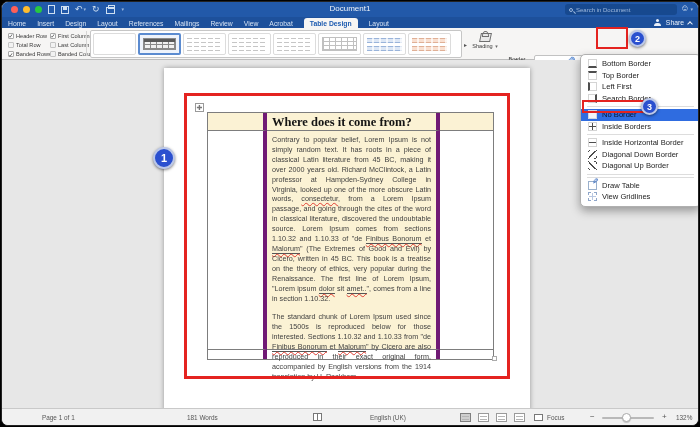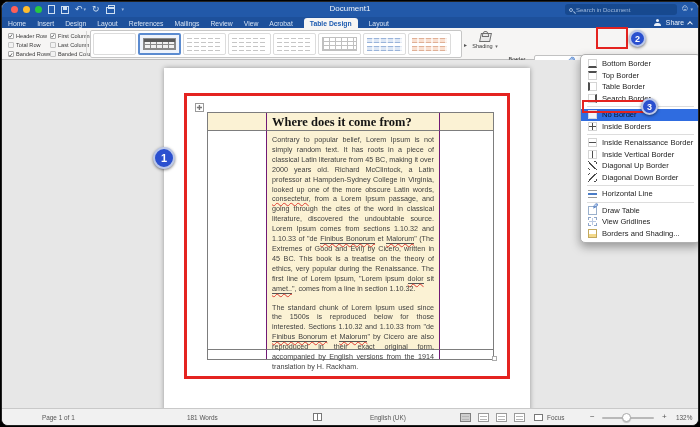--- a/index.html
+++ b/index.html
@@ -104,21 +104,21 @@
   .mi.viewgrid{border:1px dashed #8fa6c9;background:linear-gradient(#b9c8e2,#b9c8e2) 50% 0/1px 100% no-repeat,linear-gradient(#b9c8e2,#b9c8e2) 0 50%/100% 1px no-repeat,#fff;}
   .mi.bshade{border-color:#c2a85e;background:linear-gradient(180deg,#fff 55%,#f3d98a 55%);}
   #menu-redbox{left:580px;top:98px;width:66px;height:13px;z-index:56;}
 
   
   #workspace{position:absolute;left:0;top:58px;right:0;bottom:17px;background:#e7e7e7;overflow:hidden;}
   #page{position:absolute;left:162px;top:8px;width:366px;bottom:-4px;background:#fff;box-shadow:0 0 5px rgba(0,0,0,.35);}
   #doc-redbox{left:182px;top:91px;width:326px;height:286px;border-width:3px;z-index:40;}
   #move-handle{position:absolute;left:193px;top:101px;width:9px;height:9px;background:#fff;border:1px solid #9a9a9a;z-index:30;display:flex;align-items:center;justify-content:center;font-size:7px;color:#777;line-height:1;}
   #doc-table{position:absolute;left:205px;top:110px;display:grid;grid-template-columns:59px 173px 53px;grid-template-rows:18px 219px 9px;border:1px solid #7d7d7d;background:#fff;z-index:20;}
-  .cell{border-right:1px solid #701a75;border-bottom:1px solid #7d7d7d;}
+  .cell{border-right:4px solid #701a75;border-bottom:1px solid #7d7d7d;}
   .cell.last-col{border-right:none;}
   .cell.last-row{border-bottom:none;}
   .cream{background:#fbf2d4;}
   #heading{font-family:"Liberation Serif",serif;font-weight:bold;font-size:12.5px;color:#141414;padding:2px 0 0 5px;white-space:nowrap;}
   #paras{padding:4px 5px 0 5px;font-size:7.2px;line-height:9.9px;color:#3f3f3f;text-align:justify;}
   .para{margin:0 0 9px 0;}
   .sp{text-decoration:underline;text-decoration-style:wavy;text-decoration-color:#e03c31;text-decoration-thickness:1px;text-underline-offset:1px;}
   .usp{border-bottom:1px solid #555;text-decoration:underline;text-decoration-style:wavy;text-decoration-color:#e03c31;text-decoration-thickness:1px;text-underline-offset:2px;}
   #resize-handle{position:absolute;left:490px;top:354px;width:5px;height:5px;border:1px solid #aaa;background:#fff;z-index:30;}
 
@@ -303,69 +303,57 @@
         <div class="mitem">
           <span class="mi b-bottom"></span>
           <span>Bottom Border</span>
         </div>
         <div class="mitem">
           <span class="mi b-top"></span>
           <span>Top Border</span>
         </div>
         <div class="mitem">
           <span class="mi b-left"></span>
-          <span>Table Border</span>
+          <span>Left First</span>
         </div>
         <div class="mitem">
           <span class="mi b-right"></span>
           <span>Search Border</span>
         </div>
         <div class="msep"></div>
         <div class="mitem hl">
           <span class="mi b-none"></span>
           <span>No Border</span>
         </div>
         <div class="mitem">
           <span class="mi b-inside"></span>
           <span>Inside Borders</span>
         </div>
         <div class="msep"></div>
         <div class="mitem">
           <span class="mi b-inh"></span>
-          <span>Inside Renaissance Border</span>
-        </div>
-        <div class="mitem">
-          <span class="mi b-inv"></span>
-          <span>Inside Vertical Border</span>
+          <span>Inside Horizontal Border</span>
+        </div>
+        <div class="mitem">
+          <span class="mi b-dd"></span>
+          <span>Diagonal Down Border</span>
         </div>
         <div class="mitem">
           <span class="mi b-du"></span>
           <span>Diagonal Up Border</span>
         </div>
-        <div class="mitem">
-          <span class="mi b-dd"></span>
-          <span>Diagonal Down Border</span>
-        </div>
         <div class="msep"></div>
-        <div class="mitem">
-          <span class="mi hline"></span>
-          <span>Horizontal Line</span>
-        </div>
         <div class="msep"></div>
         <div class="mitem">
           <span class="mi drawtbl"></span>
           <span>Draw Table</span>
         </div>
         <div class="mitem">
           <span class="mi viewgrid"></span>
           <span>View Gridlines</span>
-        </div>
-        <div class="mitem">
-          <span class="mi bshade"></span>
-          <span>Borders and Shading...</span>
         </div>
       </div>
   <div class="redbox" id="redbox-borders"></div>
   <div class="redbox" id="menu-redbox"></div>
 
   <div class="callout" id="callout-1">1</div>
   <div class="callout" id="callout-2">2</div>
   <div class="callout" id="callout-3">3</div>
 
   <div id="statusbar">

